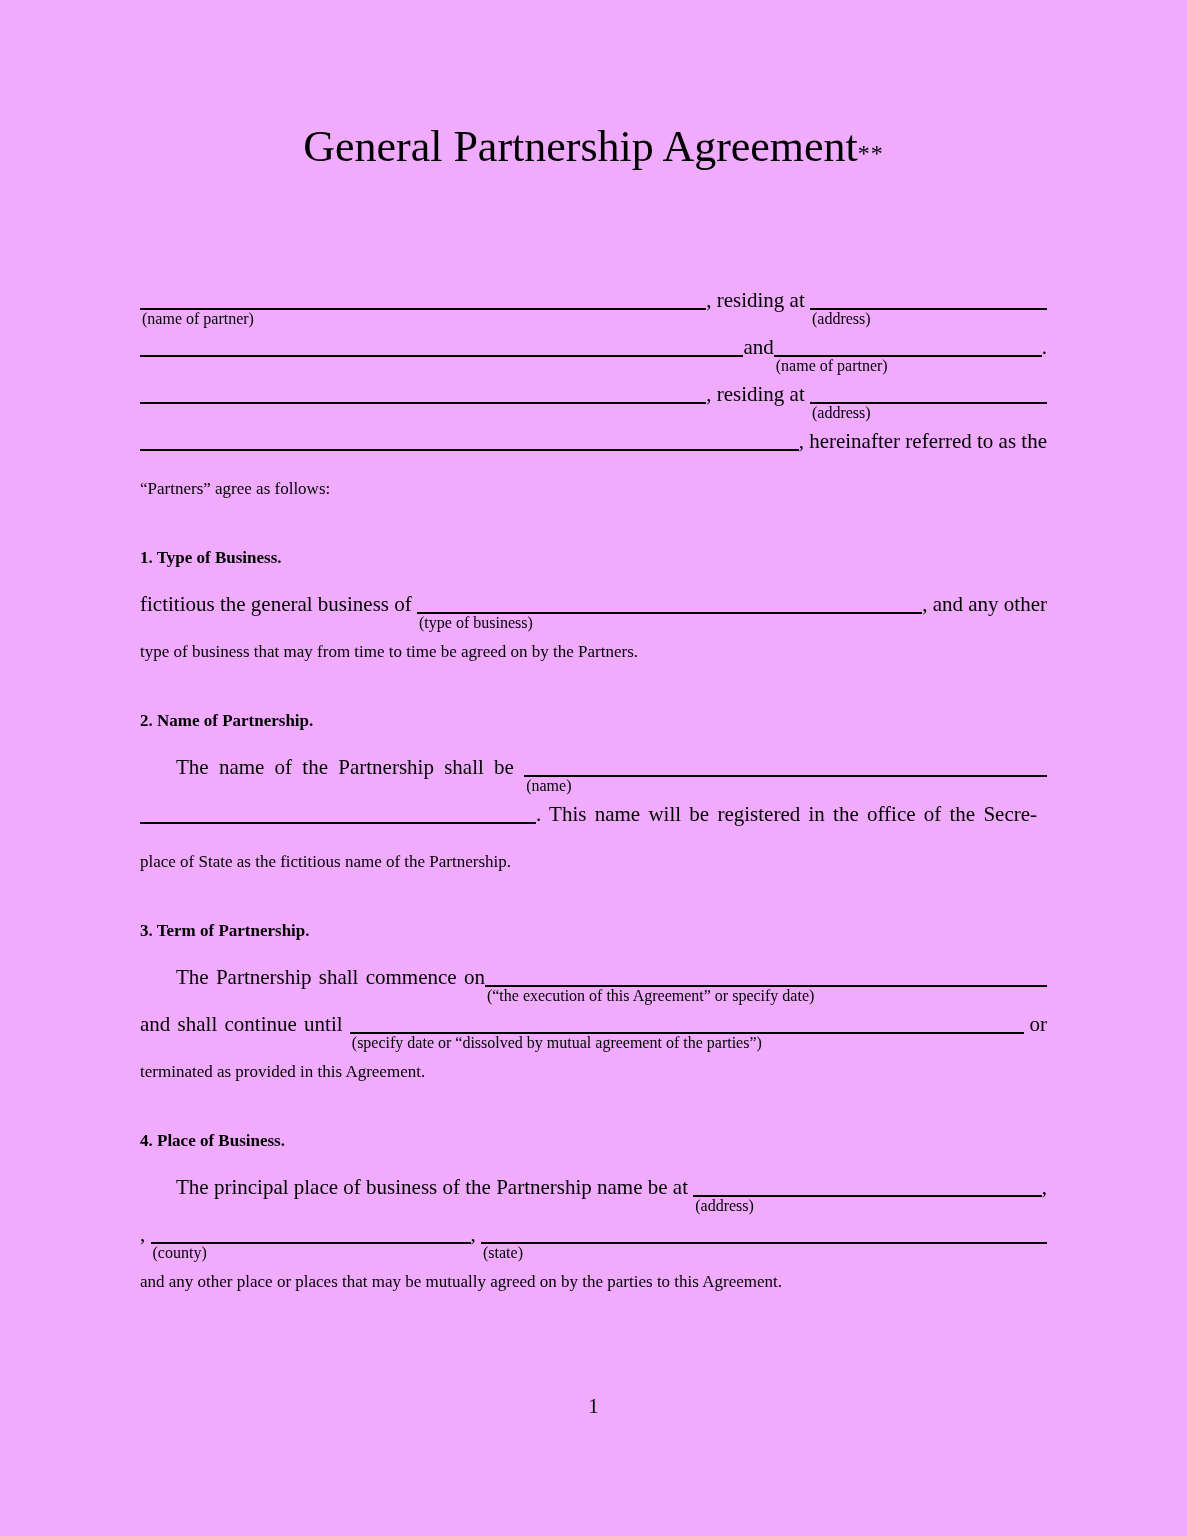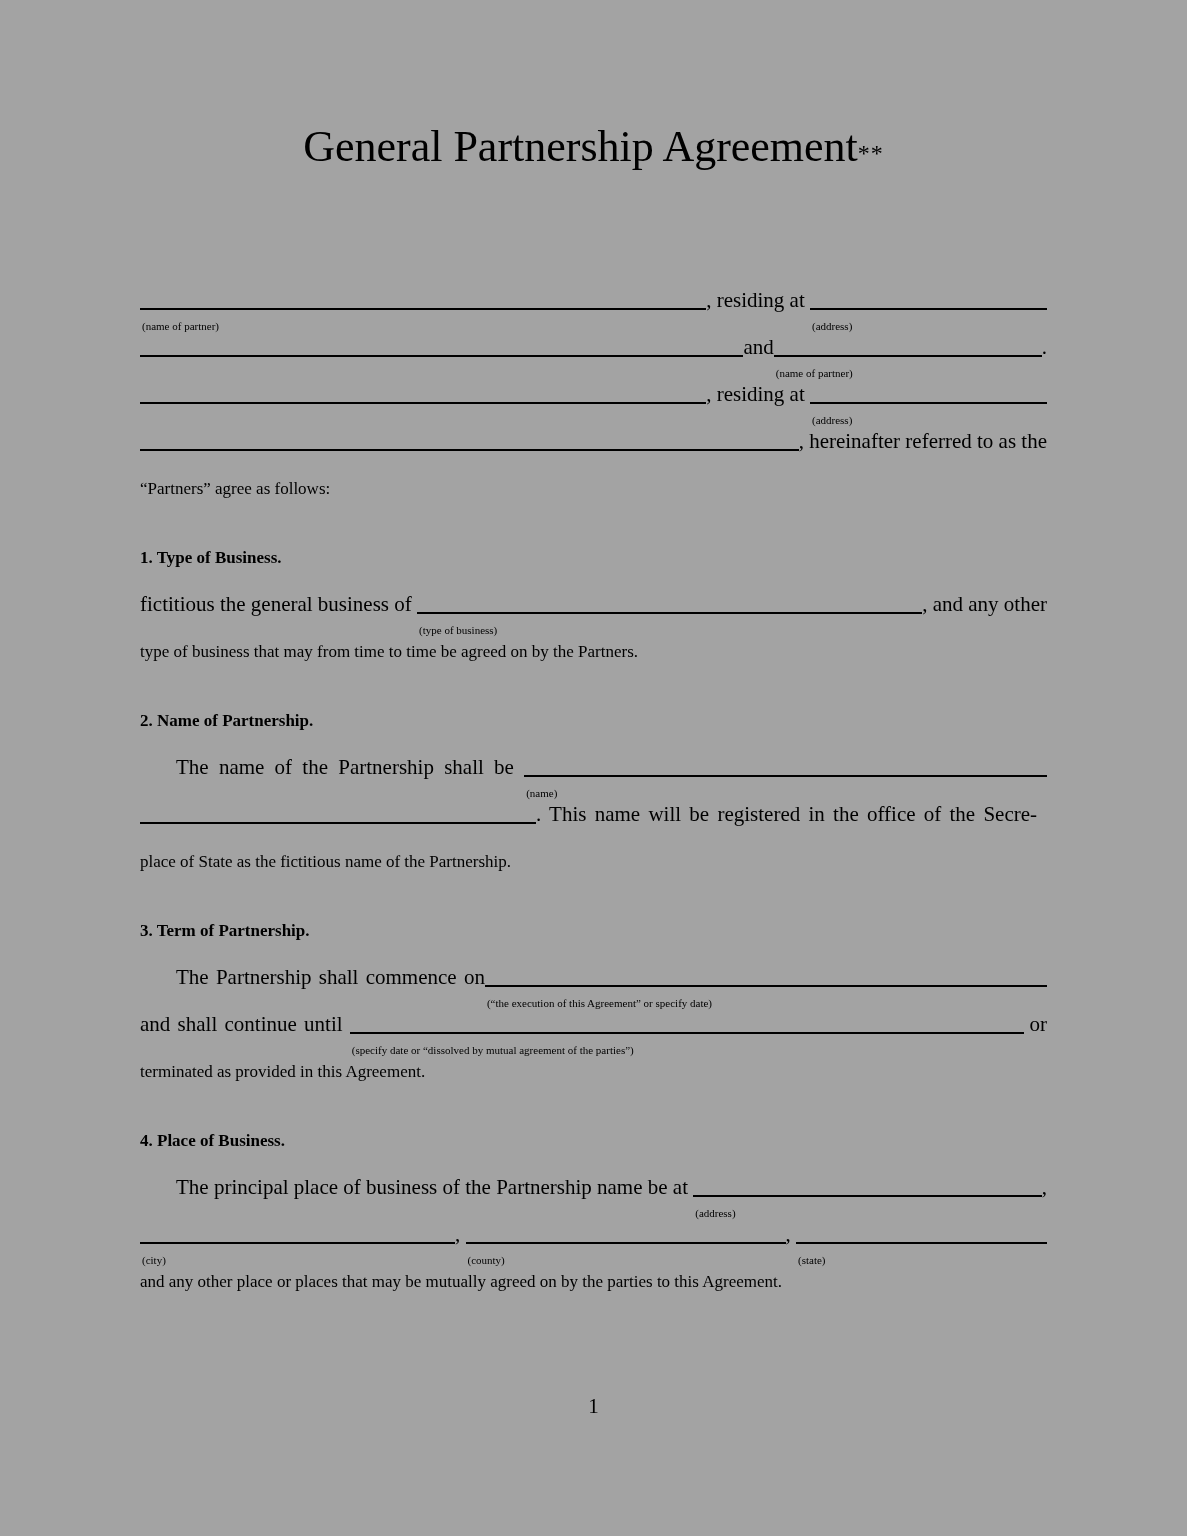--- a/index.html
+++ b/index.html
@@ -6,21 +6,21 @@
   html,body { background:#ffffff; }
   body {
     width:1187px; height:1536px;
     font-family:"Liberation Serif","DejaVu Serif",serif;
     color:#000;
   }
   .page {
     position:relative;
     width:1187px; height:1536px;
     padding:0 140px;
-    background:#a3a3a3;
+    background:#f0abfc;
     overflow:hidden;
   }
   .title {
     margin-top:120px;
     text-align:center;
     font-size:44px;
     font-weight:normal;
     line-height:54px;
     white-space:nowrap;
   }
@@ -48,22 +48,22 @@
   }
   .grow { flex:1 1 auto; }
   .w237 { width:237px; flex:0 0 auto; }
   .w268 { width:268px; flex:0 0 auto; }
   .w315 { width:315px; flex:0 0 auto; }
   .w320 { width:320px; flex:0 0 auto; }
   .w396 { width:396px; flex:0 0 auto; }
   .under {
     position:absolute;
     left:2px; top:100%;
-    margin-top:9px;
-    font-size:11px;
+    margin-top:2px;
+    font-size:16px;
     line-height:18px;
     white-space:pre;
   }
   .heading {
     margin-top:22px;
     font-weight:bold;
   }
   .justify {
     text-align:justify;
     text-align-last:justify;
@@ -174,23 +174,20 @@
   <div>
     <div class="pline heading">4. Place of Business.</div>
     <div class="line ind">
       <span class="txt">The principal place of business of the Partnership name be at </span>
       <span class="blank grow">
           <span class="under">(address)</span>
         </span>
       <span class="txt">,</span>
     </div>
     <div class="line">
-      <span class="blank w315">
-          <span class="under">(city)</span>
-        </span>
       <span class="txt">, </span>
       <span class="blank w320">
           <span class="under">(county)</span>
         </span>
       <span class="txt">, </span>
       <span class="blank grow">
           <span class="under">(state)</span>
         </span>
     </div>
     <div class="pline">and any other place or places that may be mutually agreed on by the parties to this Agreement.</div>

